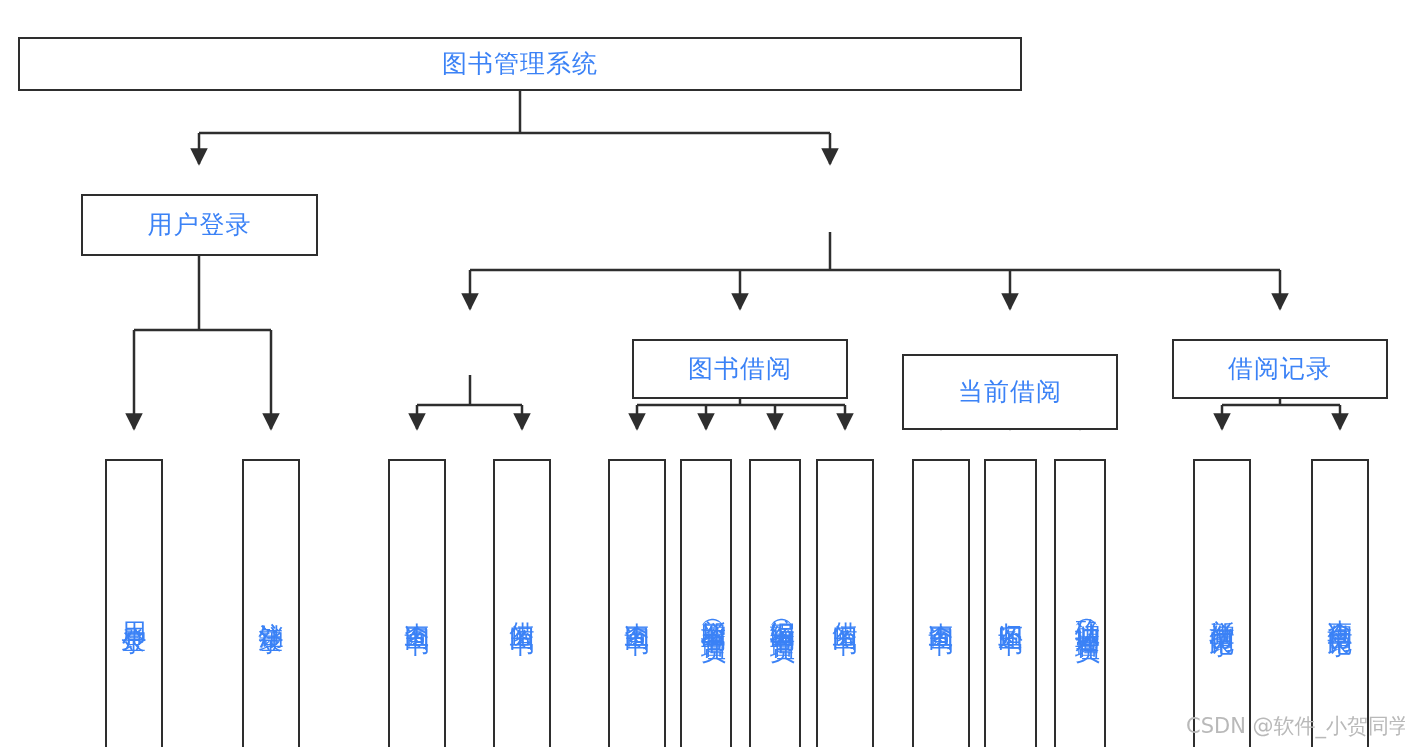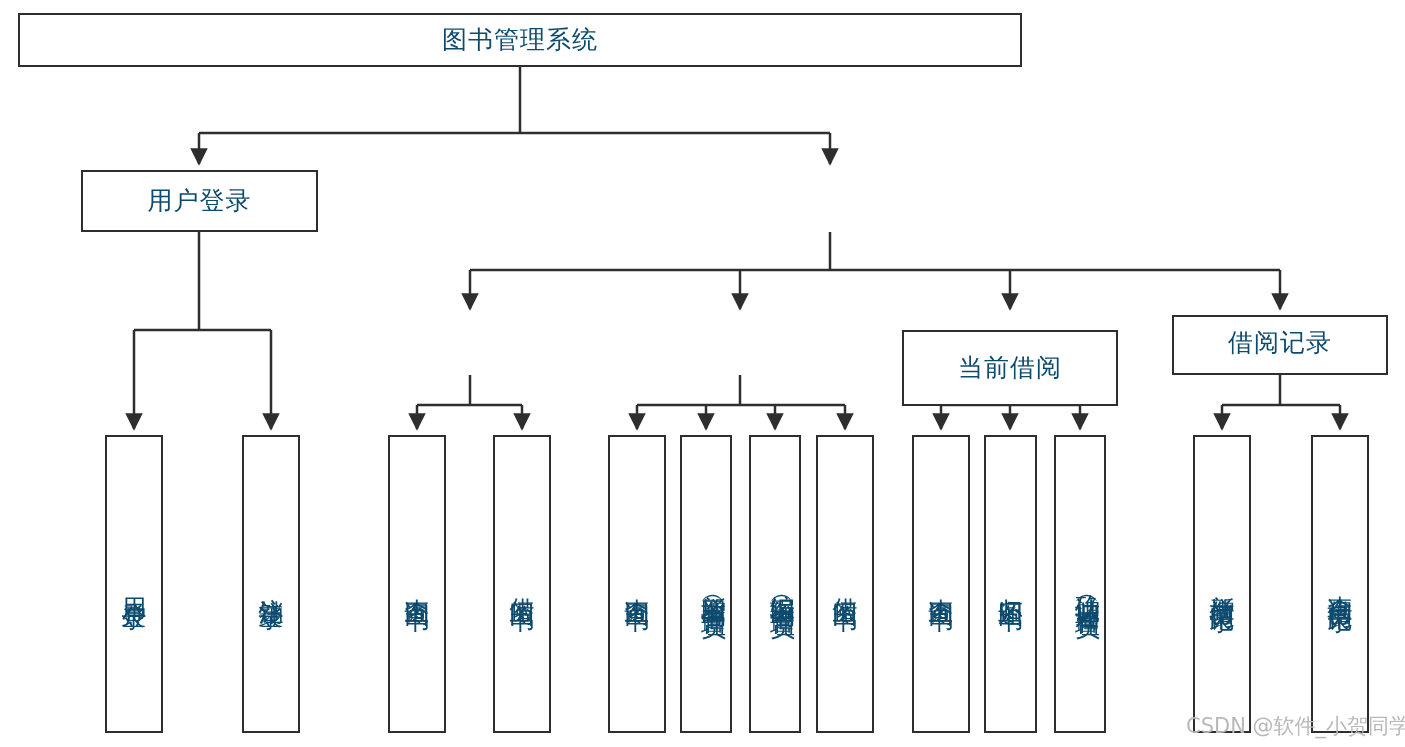--- a/index.html
+++ b/index.html
@@ -22,25 +22,26 @@
     left: 0;
     top: 0;
     width: 1405px;
     height: 747px;
   }
   .node {
     position: absolute;
     box-sizing: border-box;
     border: 2.5px solid #2e2e2e;
     background: #ffffff;
-    color: #0c4a6e;
+    color: #3b82f6;
     display: flex;
     align-items: center;
     justify-content: center;
     z-index: 2;
+    margin-top: 24px;
   }
   .node-h {
     font-size: 25px;
     letter-spacing: 1px;
     line-height: 1.1;
   }
   .node-root {
     font-size: 25px;
   }
   .node-v {
@@ -125,24 +126,27 @@
   </svg>
 
   <div class="node node-h node-root" style="left:18px; top:13px; width:1004px; height:54px;">
     <span>图书管理系统</span>
   </div>
 
   <div class="node node-h" style="left:81px; top:170px; width:237px; height:62px;">
     <span>用户登录</span>
   </div>
 
+  <div class="node node-h" style="left:632px; top:315px; width:216px; height:60px;">
+    <span>图书借阅</span>
+  </div>
   <div class="node node-h" style="left:902px; top:330px; width:216px; height:76px;">
     <span>当前借阅</span>
   </div>
-  <div class="node node-h" style="left:1172px; top:315px; width:216px; height:60px;font-family:Liberation Mono, monospace;">
+  <div class="node node-h" style="left:1172px; top:315px; width:216px; height:60px;">
     <span>借阅记录</span>
   </div>
 
   <div class="node node-v vcenter" style="left:105px; top:435px; width:58px; height:298px;">
     <span>用户登录</span>
   </div>
   <div class="node node-v vcenter" style="left:242px; top:435px; width:58px; height:298px;">
     <span>注销登录</span>
   </div>
 

